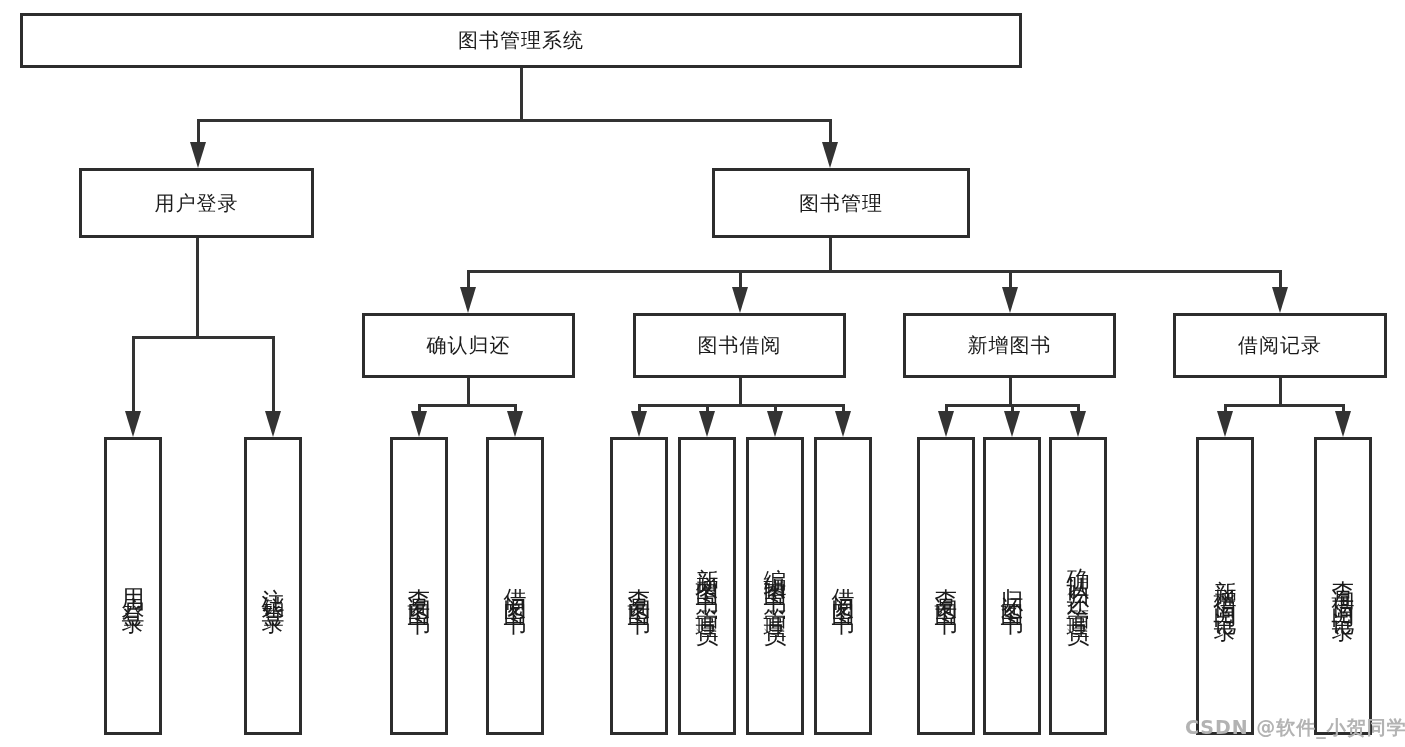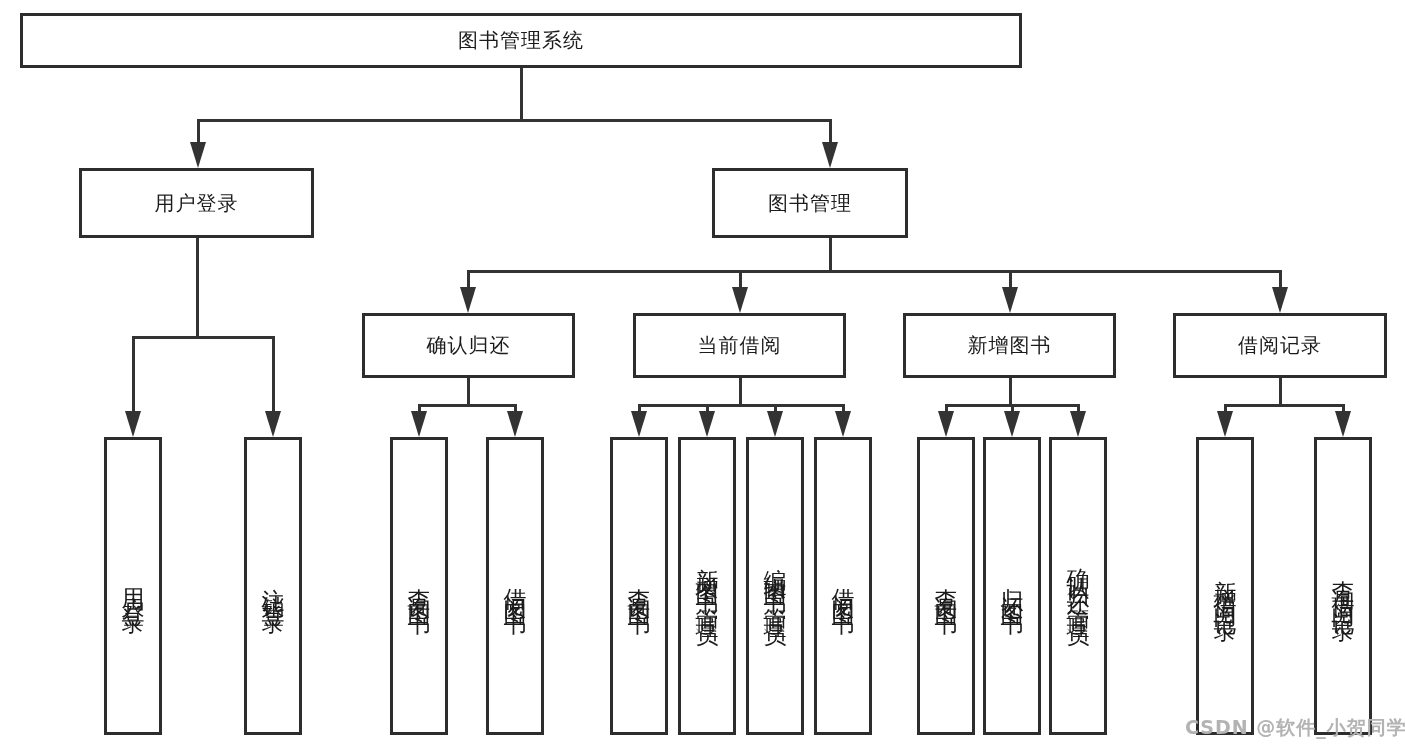--- a/index.html
+++ b/index.html
@@ -36,42 +36,42 @@
   <div class="box" style="left:20px;top:13px;width:1002px;height:55px">图书管理系统</div>
 
   <div class="v" style="left:521px;top:68px;height:54px"></div>
   <div class="h" style="left:197px;top:119px;width:635px"></div>
   <div class="v" style="left:198px;top:119px;height:30px"></div>
   <div class="v" style="left:830px;top:119px;height:30px"></div>
   <div class="arrow" style="left:198px;top:142px"></div>
   <div class="arrow" style="left:830px;top:142px"></div>
 
   <div class="box" style="left:79px;top:168px;width:235px;height:70px">用户登录</div>
-  <div class="box" style="left:712px;top:168px;width:196px;height:70px">图书管理</div>
+  <div class="box" style="left:712px;top:168px;width:258px;height:70px">图书管理</div>
 
   <div class="v" style="left:197px;top:238px;height:100px"></div>
   <div class="h" style="left:132px;top:336px;width:143px"></div>
   <div class="v" style="left:133px;top:336px;height:78px"></div>
   <div class="v" style="left:273px;top:336px;height:78px"></div>
   <div class="arrow" style="left:133px;top:411px"></div>
   <div class="arrow" style="left:273px;top:411px"></div>
 
   <div class="v" style="left:830px;top:238px;height:34px"></div>
   <div class="h" style="left:467px;top:270px;width:815px"></div>
   <div class="v" style="left:468px;top:270px;height:22px"></div>
   <div class="v" style="left:740px;top:270px;height:22px"></div>
   <div class="v" style="left:1010px;top:270px;height:22px"></div>
   <div class="v" style="left:1280px;top:270px;height:22px"></div>
   <div class="arrow" style="left:468px;top:287px"></div>
   <div class="arrow" style="left:740px;top:287px"></div>
   <div class="arrow" style="left:1010px;top:287px"></div>
   <div class="arrow" style="left:1280px;top:287px"></div>
 
   <div class="box" style="left:362px;top:313px;width:213px;height:65px">确认归还</div>
-  <div class="box" style="left:633px;top:313px;width:213px;height:65px">当前借阅</div>
+  <div class="box" style="left:633px;top:313px;width:213px;height:65px">图书借阅</div>
   <div class="box" style="left:903px;top:313px;width:213px;height:65px">新增图书</div>
   <div class="box" style="left:1173px;top:313px;width:214px;height:65px">借阅记录</div>
 
   <div class="v" style="left:468px;top:378px;height:28px"></div>
   <div class="h" style="left:418px;top:404px;width:99px"></div>
   <div class="v" style="left:419px;top:404px;height:12px"></div>
   <div class="v" style="left:515px;top:404px;height:12px"></div>
   <div class="arrow" style="left:419px;top:411px"></div>
   <div class="arrow" style="left:515px;top:411px"></div>
 

